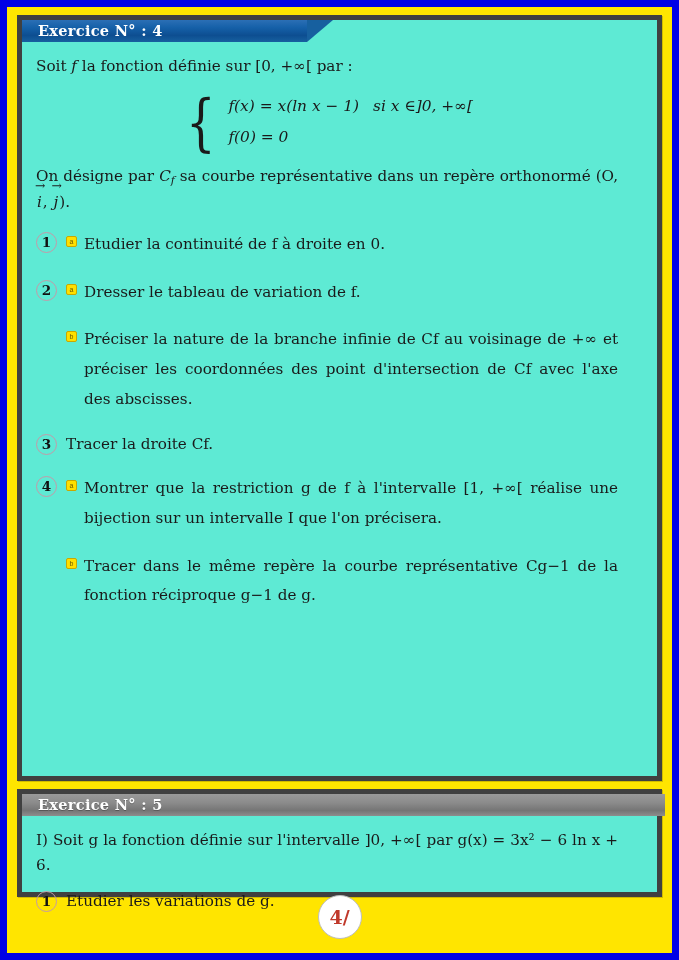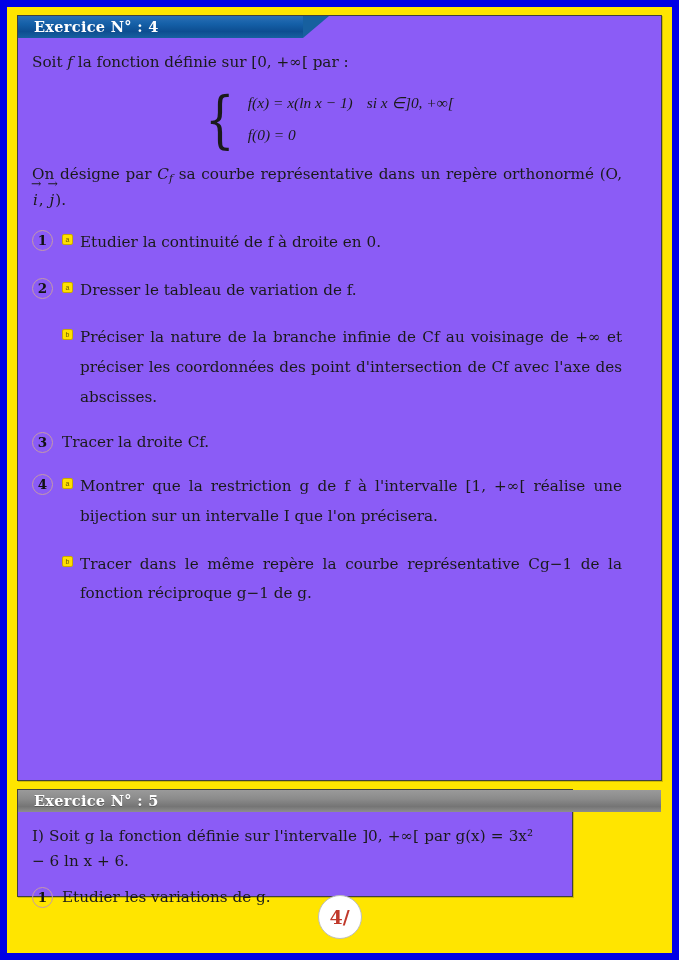--- a/index.html
+++ b/index.html
@@ -21,27 +21,27 @@
     top: 7px;
     width: 665px;
     height: 946px;
     background: #ffe500;
     box-sizing: border-box;
     padding: 0;
   }
 
   .ex-box {
     position: absolute;
-    background: #8b5cf6;
-    border: 1px solid #404040;
+    background: #5eead4;
+    border: 5px solid #404040;
     box-sizing: border-box;
     box-shadow: 1px 1px 0 rgba(0,0,0,0.18);
   }
   #ex4-box { left: 10px; top: 8px; width: 645px; height: 766px; }
-  #ex5-box { left: 10px; top: 782px; width: 556px; height: 108px; text-decoration: underline; }
+  #ex5-box { left: 10px; top: 782px; width: 645px; height: 108px; text-decoration: underline; }
 
   
   .banner {
     position: absolute;
     top: 0;
     left: 0;
     height: 22px;
     color: #ffffff;
     font-weight: bold;
     font-size: 14.5px;
@@ -83,21 +83,21 @@
   .para {
     text-align: justify;
     text-justify: inter-word;
     line-height: 1.62;
     margin: 4px 0 0 0;
   }
   .para.first { margin-top: 2px; }
 
   
   .mi { font-style: italic; font-family: "DejaVu Serif", "Liberation Serif", serif; }
-  .mit { font-style: italic; font-family: Liberation Serif, serif; }
+  .mit { font-style: italic; }
   .sub { font-size: 0.72em; vertical-align: -0.28em; font-style: italic; }
   .vec {
     display: inline-block;
     position: relative;
     font-style: italic;
     padding: 0 1px;
   }
   .vec::before {
     content: "\2192";
     position: absolute;

